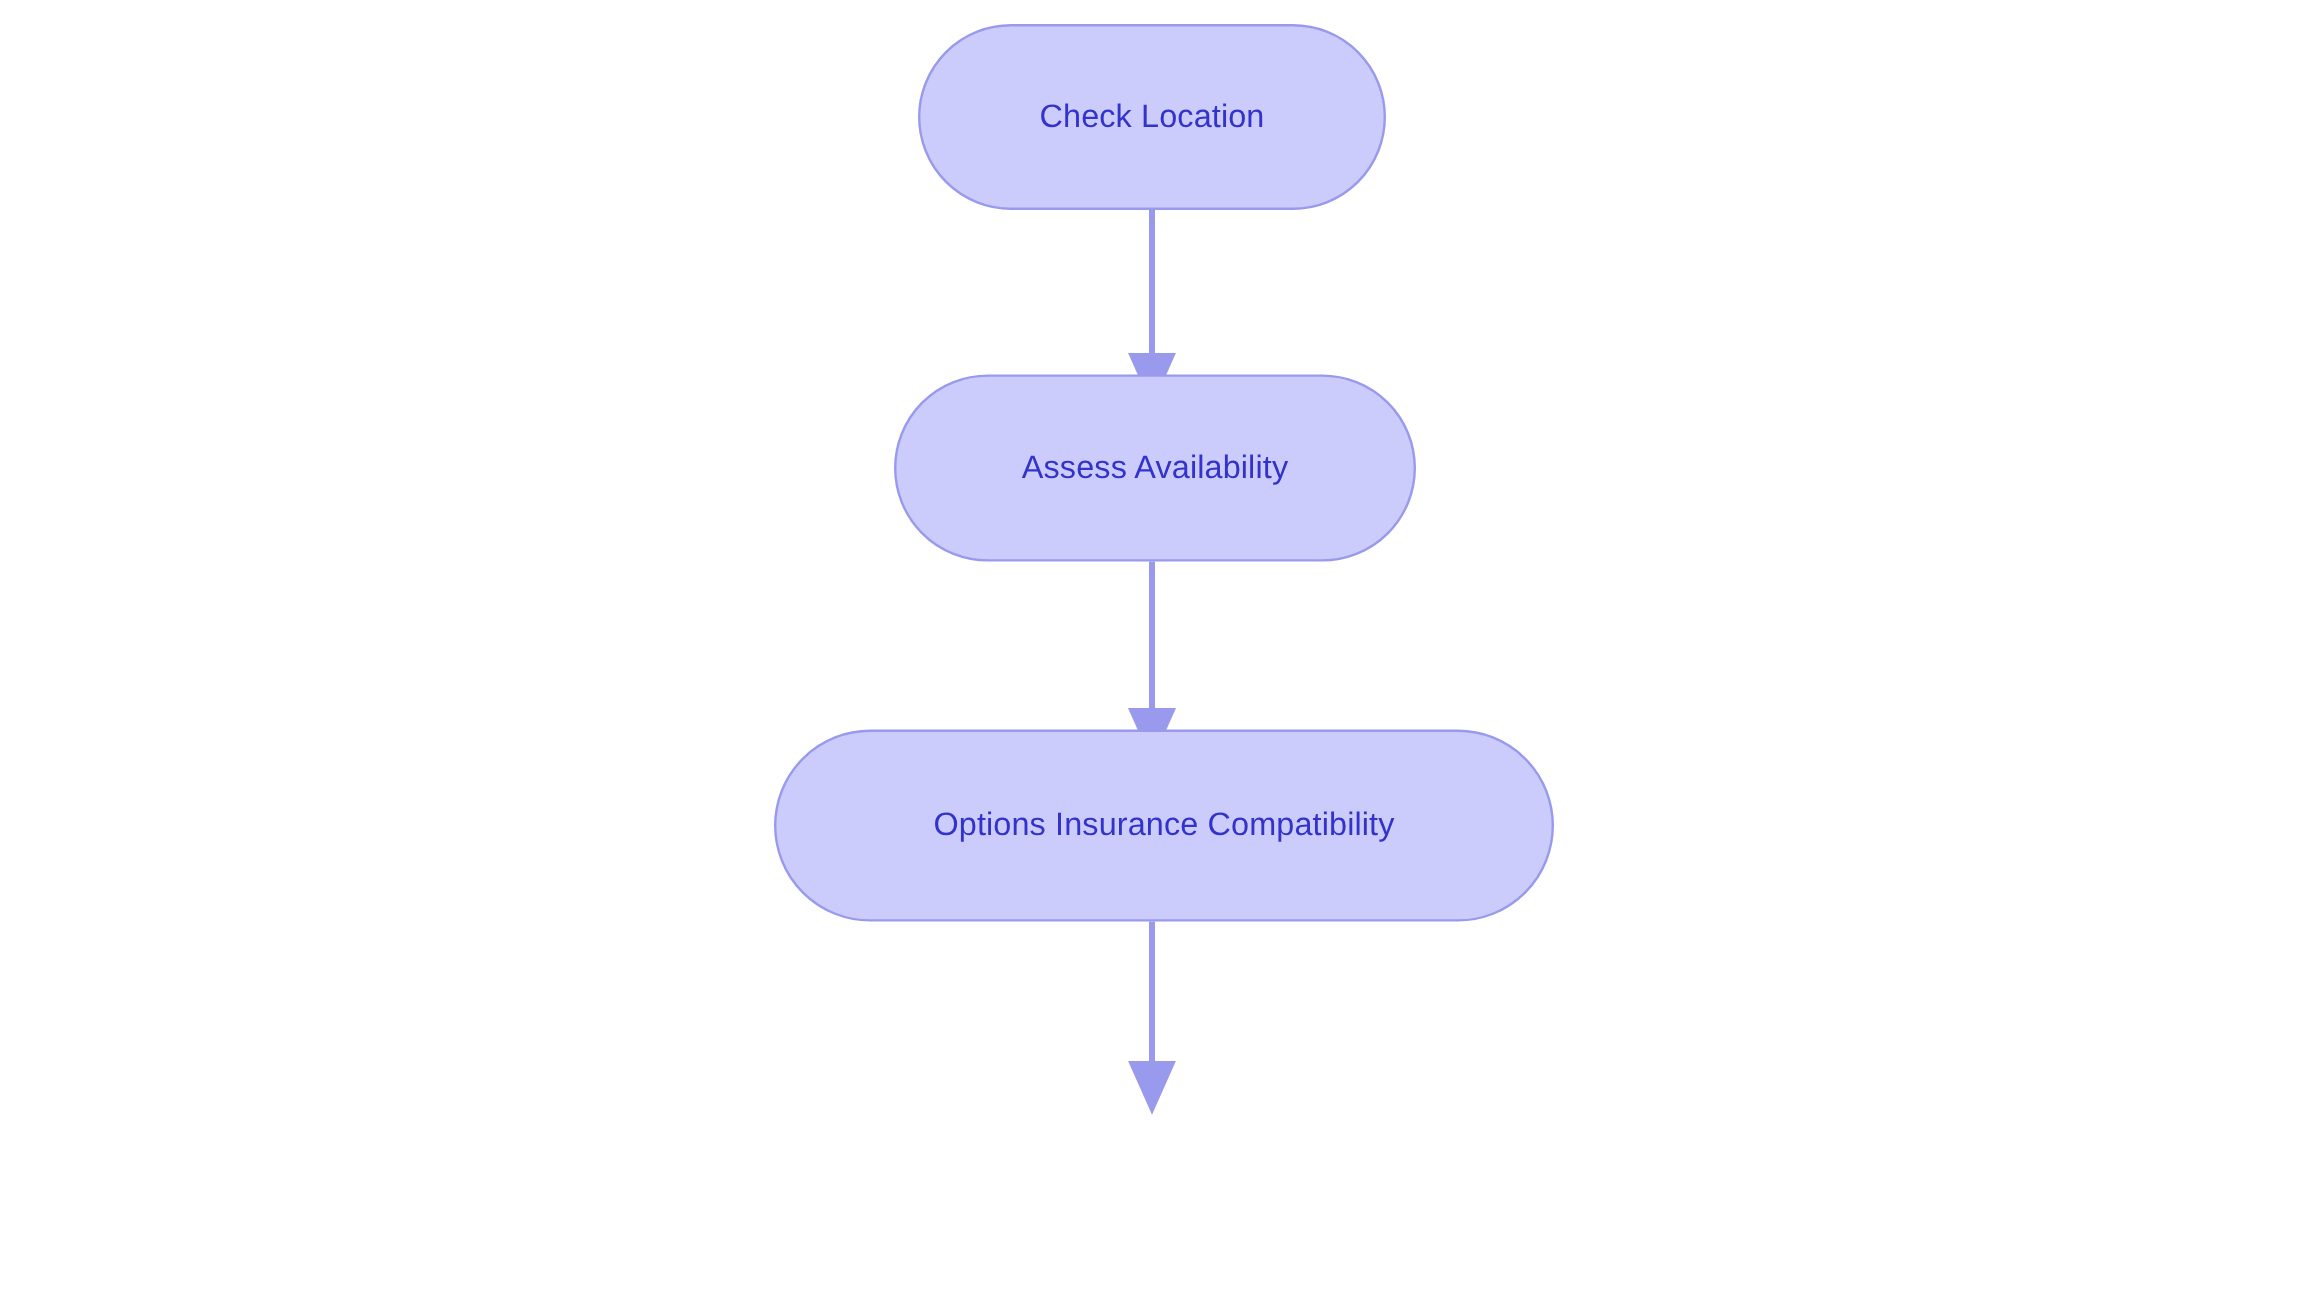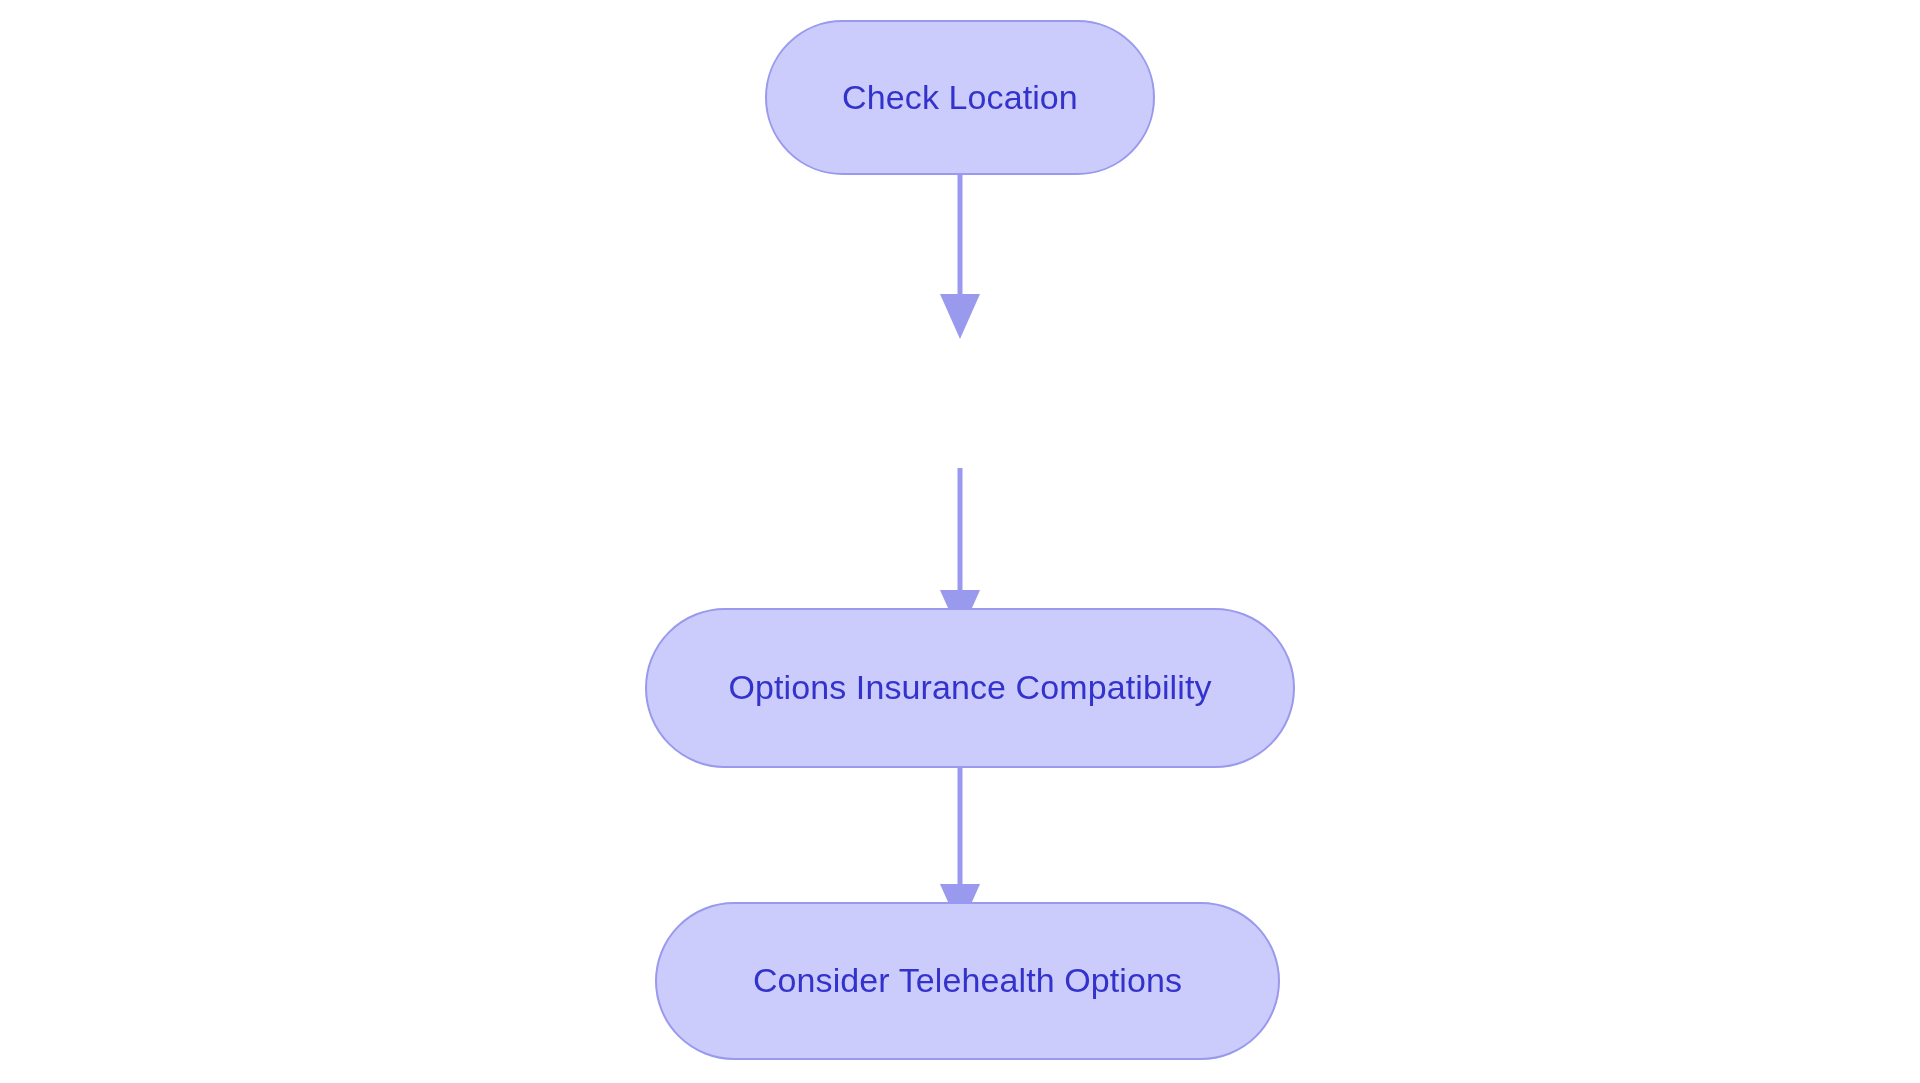--- a/index.html
+++ b/index.html
@@ -39,21 +39,21 @@
     justify-content: center;
     background: #ccccfc;
     border: 2px solid #9999ee;
     border-radius: 999px;
     z-index: 2;
   }
 
   .node-label {
     color: #3333cc;
     font-family: "Liberation Sans", "DejaVu Sans", sans-serif;
-    font-size: 34px;
+    font-size: 27px;
     font-weight: 400;
     line-height: 1.15;
     letter-spacing: 0.1px;
     white-space: nowrap;
     text-align: center;
     -webkit-font-smoothing: antialiased;
   }
 
   
   #node-check-location       { left: 765px;  top: 20px;  width: 390px; height: 155px; }
@@ -77,22 +77,22 @@
 
     <line x1="960" y1="468" x2="960" y2="592" stroke="#9999ee" stroke-width="5" marker-end="url(#arrowhead)"></line>
 
     <line x1="960" y1="768" x2="960" y2="886" stroke="#9999ee" stroke-width="5" marker-end="url(#arrowhead)"></line>
   </svg>
 
   <div class="node" id="node-check-location">
     <span class="node-label">Check Location</span>
   </div>
 
+  <div class="node" id="node-assess-availability">
+    <span class="node-label">Assess Availability</span>
+  </div>
 
   <div class="node" id="node-verify-insurance">
     <span class="node-label">Options Insurance Compatibility</span>
   </div>
 
-  <div class="node" id="node-consider-telehealth">
-    <span class="node-label">Consider Telehealth Options</span>
-  </div>
 
 </div>
 
 </body></html>

